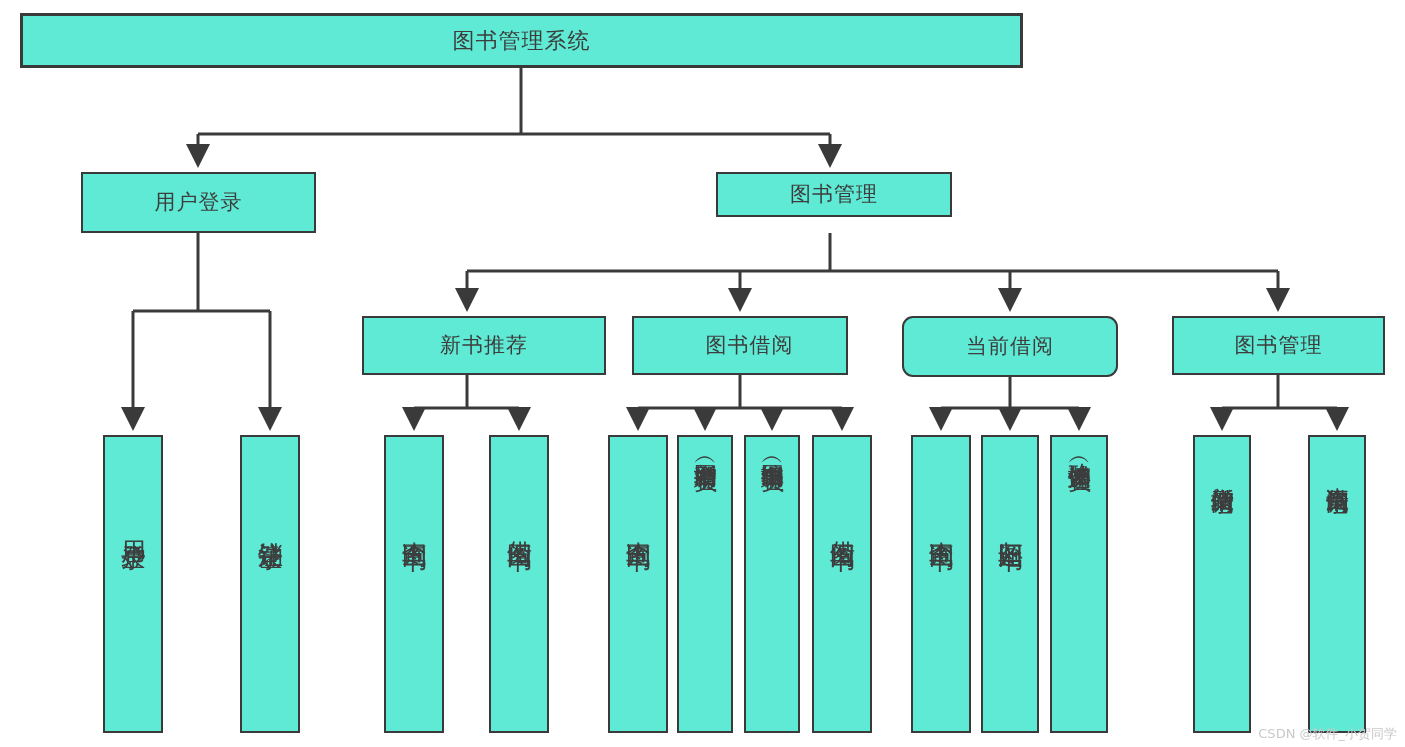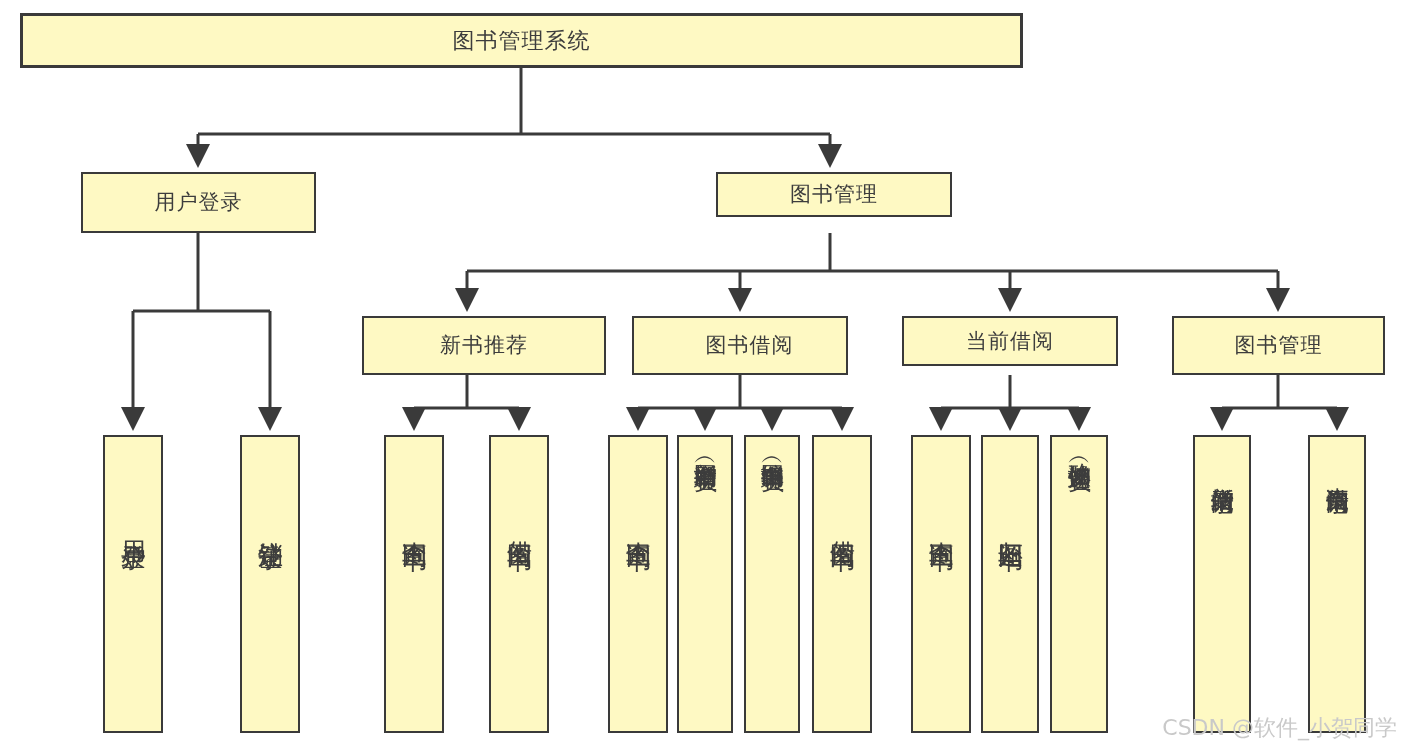--- a/index.html
+++ b/index.html
@@ -20,21 +20,21 @@
     position: absolute;
     left: 0;
     top: 0;
     width: 1405px;
     height: 747px;
     pointer-events: none;
   }
   .node {
     position: absolute;
     box-sizing: border-box;
-    background: #fef9c3;
+    background: #5eead4;
     border: 2px solid #3a3a3a;
     display: flex;
     align-items: center;
     justify-content: center;
     color: #333333;
     z-index: 2;
   }
   .node.root {
     border-width: 3px;
   }
@@ -69,21 +69,21 @@
     text-align: left;
   }
   .node.vert.narrow .node-label {
     font-size: 23px;
     letter-spacing: 1px;
   }
   .watermark {
     position: absolute;
     right: 8px;
     bottom: 4px;
-    font-size: 22px;
+    font-size: 13px;
     color: #c9c9c9;
     white-space: nowrap;
     z-index: 5;
     font-family: "DejaVu Sans", "Liberation Sans", sans-serif;
     text-align: right;
   }
 </style>
 </head>
 <body>
 
@@ -149,21 +149,21 @@
   <div class="node horiz" style="left:716px; top:172px; width:236px; height:45px;">
     <span class="node-label">图书管理</span>
   </div>
 
   <div class="node horiz" style="left:362px; top:316px; width:244px; height:59px;">
     <span class="node-label">新书推荐</span>
   </div>
   <div class="node horiz" style="left:632px; top:316px; width:216px; height:59px;padding-left:19px;">
     <span class="node-label">图书借阅</span>
   </div>
-  <div class="node horiz" style="left:902px; top:316px; width:216px; height:50px;">
+  <div class="node horiz" style="left:902px; top:316px; width:216px; height:61px;border-radius:11px;">
     <span class="node-label">当前借阅</span>
   </div>
   <div class="node horiz" style="left:1172px; top:316px; width:213px; height:59px;">
     <span class="node-label">图书管理</span>
   </div>
 
   <div class="node vert" style="left:103px; top:435px; width:60px; height:298px; padding-top:84px;">
     <span class="node-label">用户登录</span>
   </div>
   <div class="node vert" style="left:240px; top:435px; width:60px; height:298px; padding-top:84px;">

